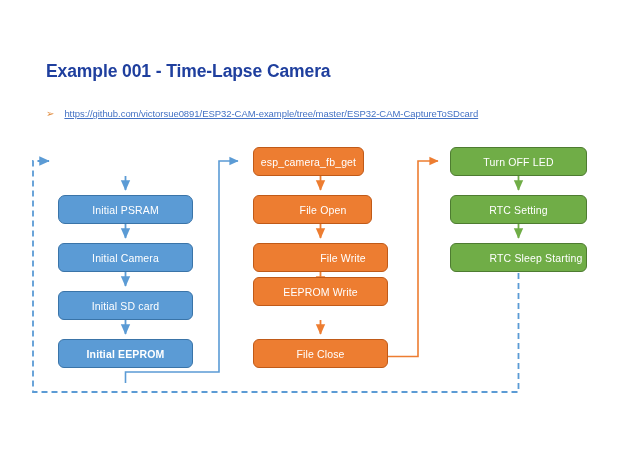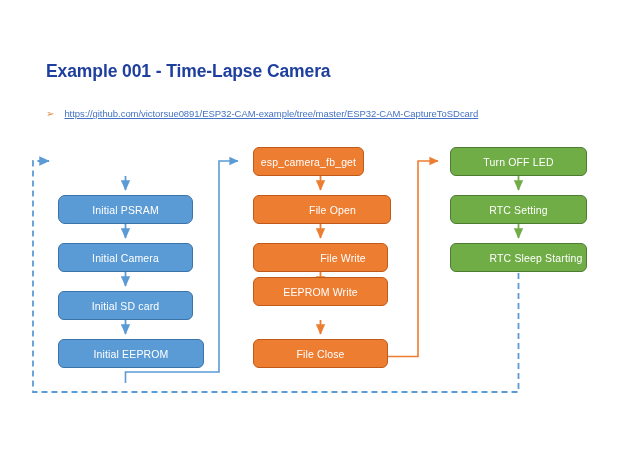--- a/index.html
+++ b/index.html
@@ -135,28 +135,28 @@
 
   <div class="node blue" style="left:58px; top:195px; width:135px; height:29px;border-radius:7px;">
     <span>Initial PSRAM</span>
   </div>
   <div class="node blue" style="left:58px; top:243px; width:135px; height:29px;">
     <span>Initial Camera</span>
   </div>
   <div class="node blue" style="left:58px; top:291px; width:135px; height:29px;">
     <span>Initial SD card</span>
   </div>
-  <div class="node blue" style="left:58px; top:339px; width:146px; height:29px;">
+  <div class="node blue" style="left:58px; top:339px; width:135px; height:29px;font-weight:bold;">
     <span>Initial EEPROM</span>
   </div>
 
   <div class="node orange" style="left:253px; top:147px; width:111px; height:29px;">
     <span>esp_camera_fb_get</span>
   </div>
-  <div class="node orange" style="left:253px; top:195px; width:138px; height:29px;padding-left:21px;">
+  <div class="node orange" style="left:253px; top:195px; width:119px; height:29px;padding-left:21px;">
     <span>File Open</span>
   </div>
   <div class="node orange" style="left:253px; top:243px; width:135px; height:29px;padding-left:45px;">
     <span>File Write</span>
   </div>
   <div class="node orange" style="left:253px; top:277px; width:135px; height:29px;">
     <span>EEPROM Write</span>
   </div>
   <div class="node orange" style="left:253px; top:339px; width:135px; height:29px;">
     <span>File Close</span>

